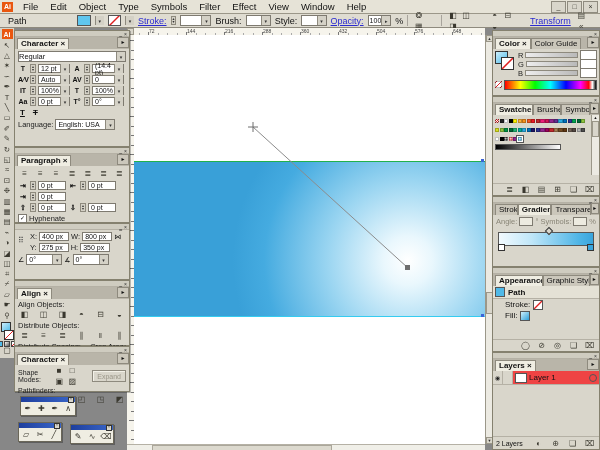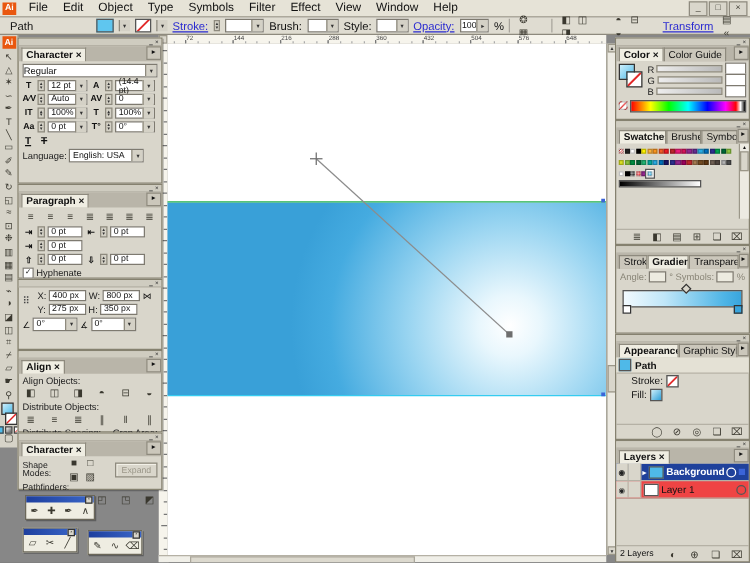--- a/index.html
+++ b/index.html
@@ -772,29 +772,20 @@
   <div class="panel" style="left:492px;top:352px;width:108px;height:98px">
     <div class="pstrip">
         <span>‗</span>
         <span>×</span>
       </div>
     <div class="tabbar">
         <span class="tab active">Layers ×</span>
         <span class="pmenu">▸</span>
       </div>
     <div id="layers-rows">
-        <div class="lrow sel">
-          <span class="lcell">◉</span>
-          <span class="lcell"></span>
-          <span style="font-size: 6px; color: rgb(255, 255, 255); margin-left: 1px;">▸</span>
-          <span class="lthumb" style="background: rgb(79, 185, 232);"></span>
-          <span>Background</span>
-          <span class="target" style="border-color: rgb(255, 255, 255);"></span>
-          <span class="selchip"></span>
-        </div>
         <div class="lrow">
           <span class="lcell">◉</span>
           <span class="lcell"></span>
           <span class="lthumb" style="background: rgb(255, 255, 255);"></span>
           <span>Layer 1</span>
           <span class="target" style="border-color: rgb(85, 85, 85);"></span>
         </div>
       </div>
     <div style="position:absolute;left:0;right:0;bottom:0;height:12px;border-top:1px solid #B5B1A5;display:flex;align-items:center;padding:0 3px">
       <span style="font-size:7px">2 Layers</span>

